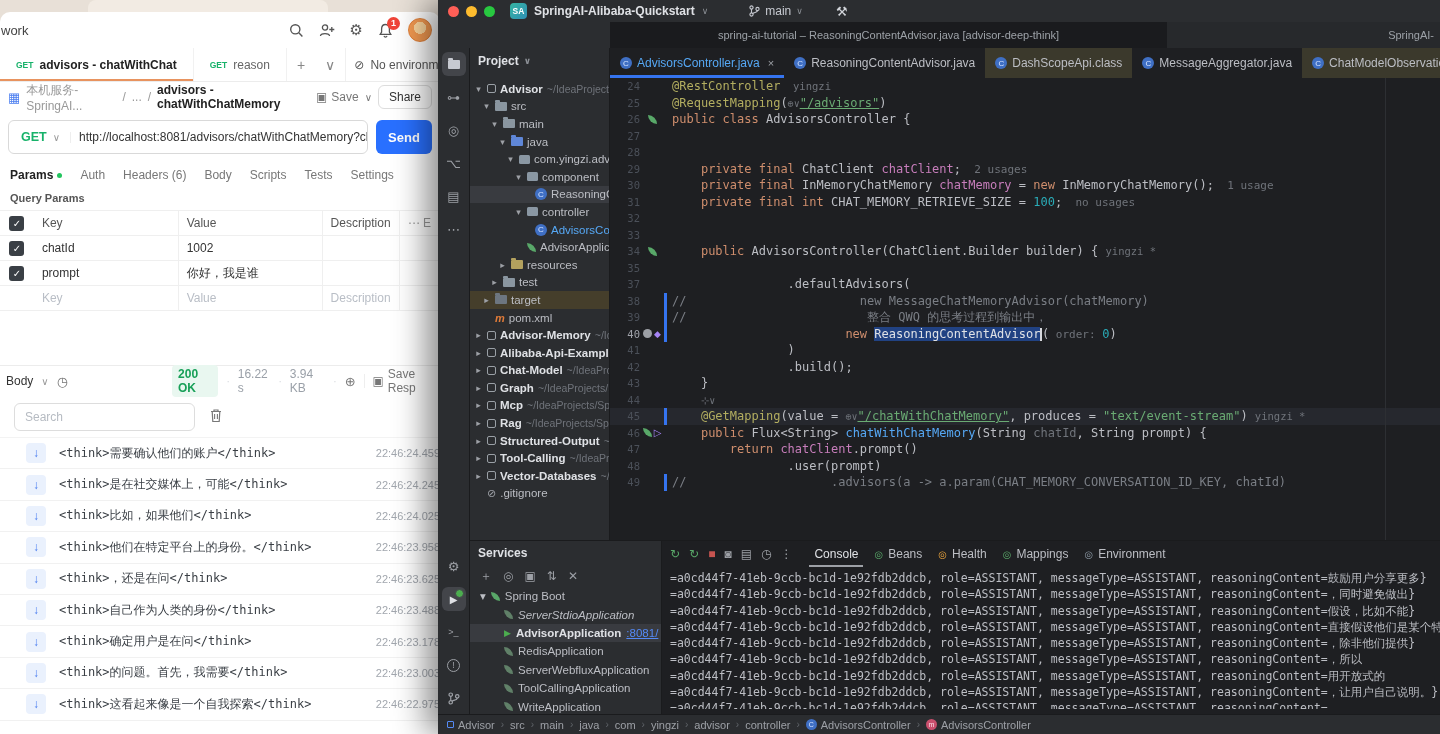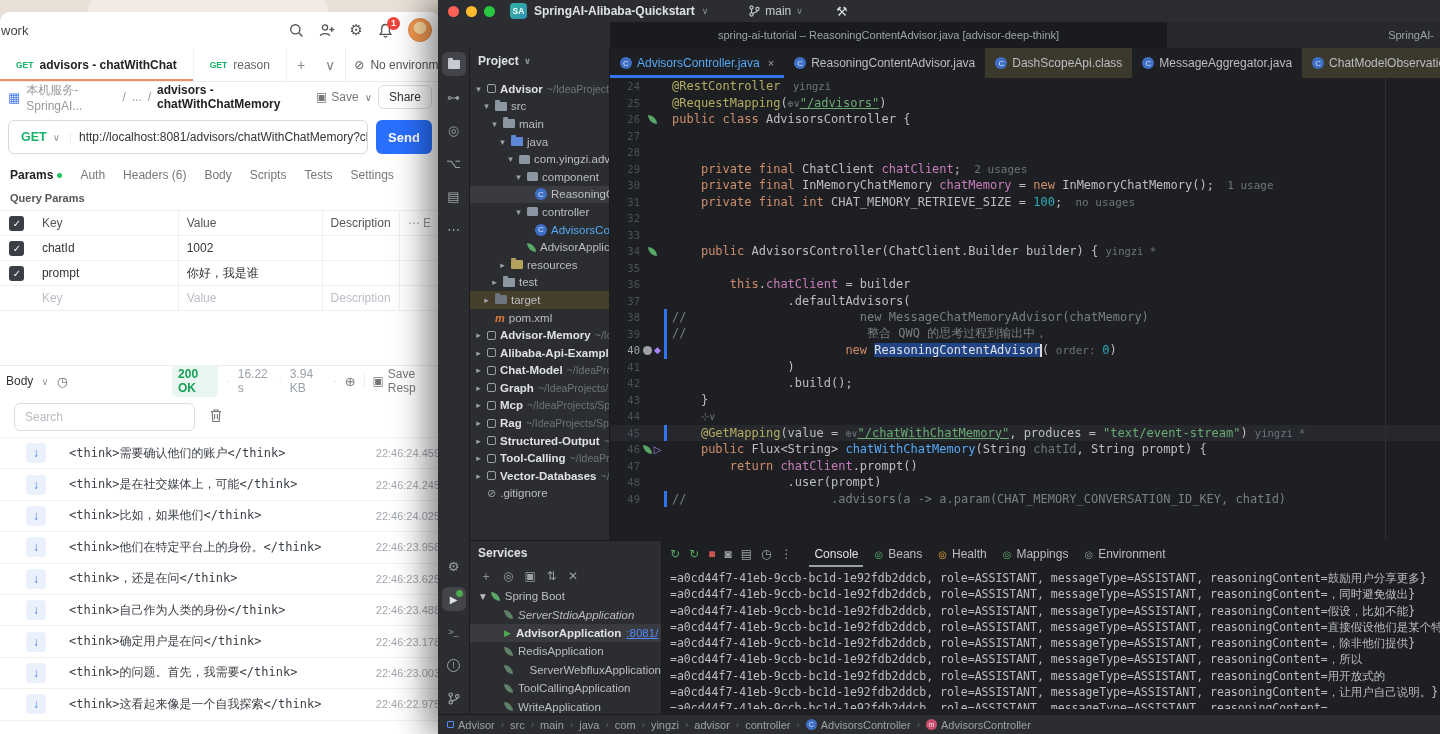--- a/index.html
+++ b/index.html
@@ -55,21 +55,21 @@
   .statuspill{margin-left:96px;background:#e9f7f0;color:#18a058;font-weight:700;border-radius:4px;padding:2px 6px;font-size:12px}
   .dim{color:#9aa0a8;font-size:12px}
   .sep-dot{color:#d5d8dd;font-size:10px}
   .vline{width:1px;height:14px;background:#eee}
   .srow{display:flex;align-items:center;gap:14px;padding:7px 14px 6px}
   .sinput{width:181px;height:28px;border:1px solid #ddd;border-radius:6px;font-size:12px;padding:0 10px;color:#333;outline:none}
   .sinput::placeholder{color:#b6bbc2}
   .events{border-top:1px solid #f3f3f3}
   .ev{height:31.4px;display:flex;align-items:center;border-bottom:1px solid #f1f1f1;padding:0 0 0 26px}
   .ev-ic{width:20px;height:20px;border-radius:4px;background:#eaf1fd;color:#4a7df0;font-size:12px;display:flex;align-items:center;justify-content:center;flex:none}
-  .ev-tx{margin-left:23px;font-size:12px;color:#3a3f45;white-space:nowrap}
+  .ev-tx{margin-left:13px;font-size:12px;color:#3a3f45;white-space:nowrap}
   .ev-tm{margin-left:auto;font-size:11px;color:#a2a7ae;white-space:nowrap}
 
   
   .ide{position:absolute;left:438px;top:0;width:1002px;height:734px;background:#1e1f22;box-shadow:-12px 0 30px rgba(0,0,0,.45);color:#bcbec4}
   .tbar{height:22px;background:#2b2d30;display:flex;align-items:center;gap:7px;padding:0 10px;font-size:12px}
   .tl{width:11px;height:11px;border-radius:50%}
   .sa-badge{width:17px;height:16px;border-radius:4px;background:linear-gradient(135deg,#35b5a2,#2f8fb5);color:#fff;font-size:8.5px;font-weight:700;display:flex;align-items:center;justify-content:center;margin-left:8px}
   .proj-title{color:#dfe1e5;font-weight:600}
   .tchev{color:#8c9096;font-size:9px}
   .branch{display:flex;align-items:center;gap:5px;margin-left:34px;color:#c7cad1}
@@ -658,26 +658,20 @@
               <span class="gbar"></span>
               <span class="codeln"><span class="c-d">    </span><span class="c-k">public </span><span class="c-d">AdvisorsController(ChatClient.Builder builder) { </span><span class="c-au">yingzi *</span></span>
             </div>
             <div class="cl">
               <span class="gnum">35</span>
               <span class="gico"></span>
               <span class="gbar"></span>
               <span class="codeln"></span>
             </div>
             <div class="cl">
-              <span class="gnum">36</span>
-              <span class="gico"></span>
-              <span class="gbar"></span>
-              <span class="codeln"><span class="c-d">        </span><span class="c-k">this</span><span class="c-d">.</span><span class="c-f">chatClient</span><span class="c-d"> = builder</span></span>
-            </div>
-            <div class="cl">
               <span class="gnum">37</span>
               <span class="gico"></span>
               <span class="gbar"></span>
               <span class="codeln"><span class="c-d">                .defaultAdvisors(</span></span>
             </div>
             <div class="cl">
               <span class="gnum">38</span>
               <span class="gico"></span>
               <span class="gbar on"></span>
               <span class="codeln"><span class="c-c">//                        new MessageChatMemoryAdvisor(chatMemory)</span></span>
@@ -780,21 +774,21 @@
             </div>
             <div class="srow2 selrow" style="padding-left: 34px;">
               <span class="runtri">▶</span>
               <span class="b">AdvisorApplication</span>
               <span class="port">:8081/</span>
             </div>
             <div class="srow2" style="padding-left: 34px;">
               <span class="beanic"></span>
               <span>RedisApplication</span>
             </div>
-            <div class="srow2" style="padding-left: 34px; justify-content: space-between;">
+            <div class="srow2" style="padding-left: 34px;">
               <span class="beanic"></span>
               <span>ServerWebfluxApplication</span>
             </div>
             <div class="srow2" style="padding-left: 34px;">
               <span class="beanic"></span>
               <span>ToolCallingApplication</span>
             </div>
             <div class="srow2" style="padding-left: 34px;">
               <span class="beanic"></span>
               <span>WriteApplication</span>

